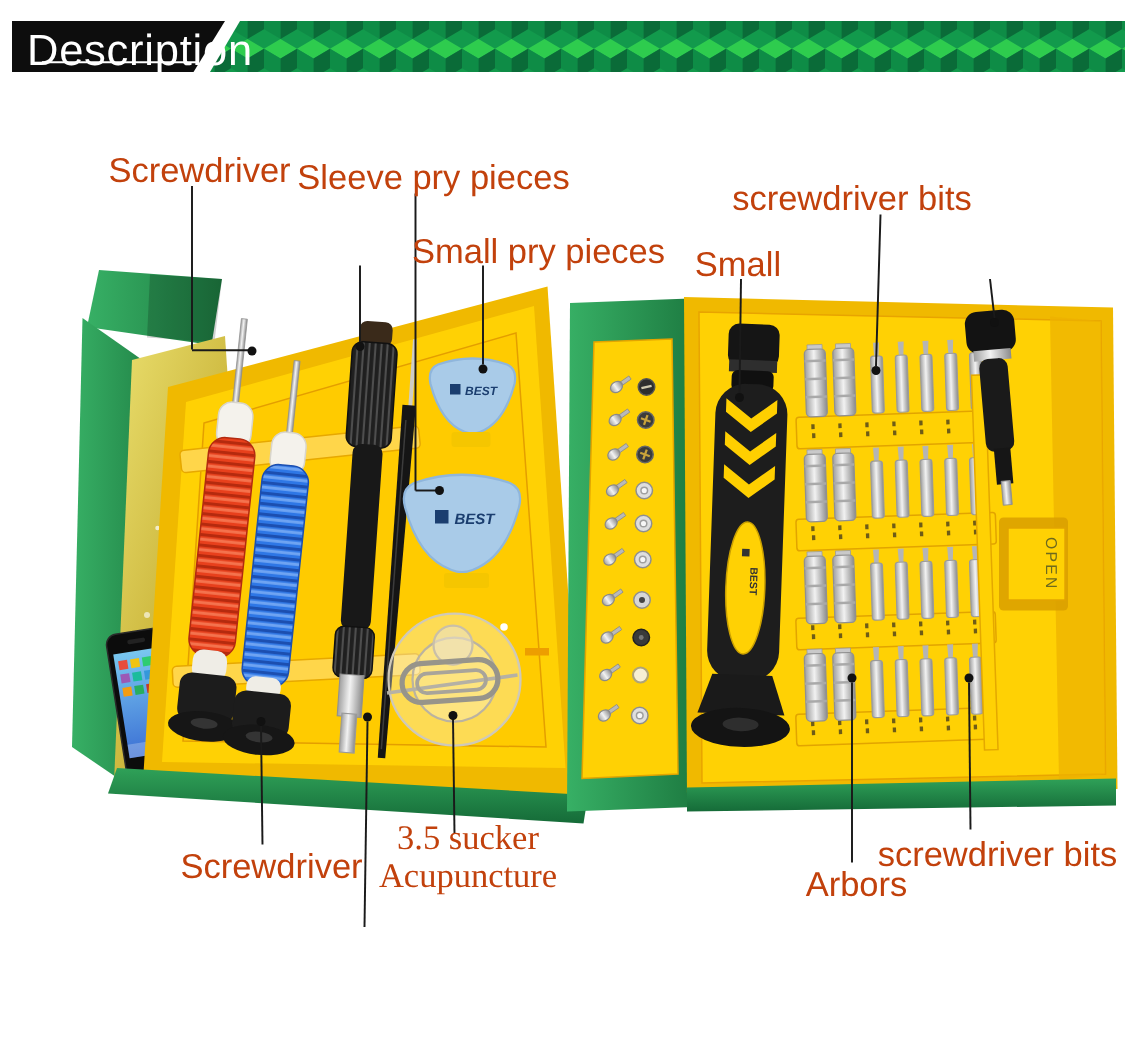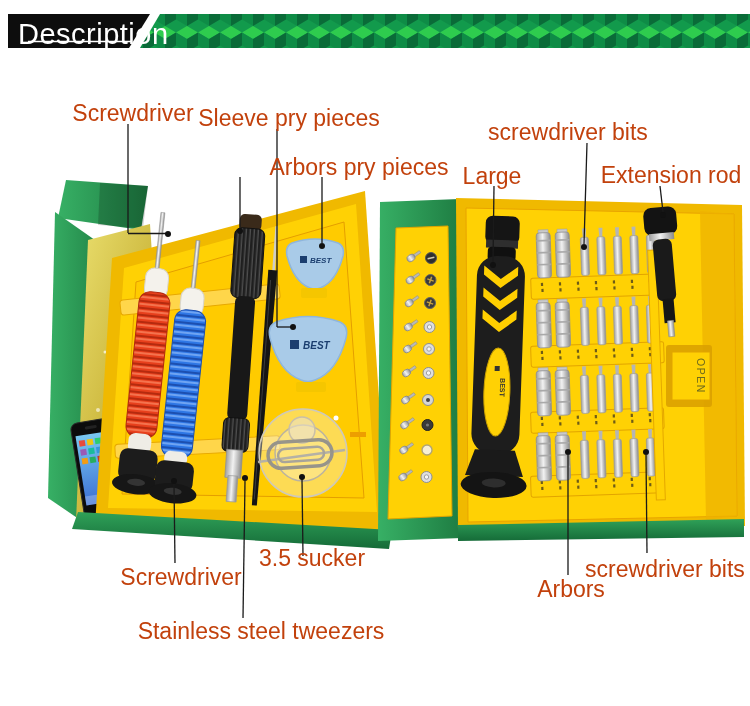--- a/index.html
+++ b/index.html
@@ -1,21 +1,21 @@
 <!DOCTYPE html>
 <html><head>
 <meta charset="utf-8">
 <style>
   html,body{margin:0;padding:0;background:#ffffff;}
   #stage{position:relative;width:750px;height:706px;background:#fff;overflow:hidden;
          font-family:"Liberation Sans",sans-serif;}
   #photo-svg{position:absolute;left:0;top:0;width:750px;height:706px;}
   .callout-label{position:absolute;transform:translateX(-50%);white-space:nowrap;
                  font-size:23px;color:#c2410c;text-align:center;line-height:24px;}
-  .callout-label span{display:block;}
+  .callout-label span{display:block;font-family:Liberation Serif, serif;}
   #description-text{position:absolute;left:18px;top:18px;color:#ffffff;font-size:29px;
                     letter-spacing:0.5px;}
 </style>
 </head>
 <body>
 
 <div id="stage">
 
 <svg id="photo-svg" viewBox="0 0 750 706" xmlns="http://www.w3.org/2000/svg">
   <defs>
@@ -561,25 +561,24 @@
     <circle cx="245" cy="478" r="3"></circle>
         <circle cx="568" cy="452" r="3"></circle>
         <circle cx="646" cy="452" r="3"></circle>
   </g>
 </svg>
 
 <div id="description-text">Description</div>
 
 <div class="callout-label" style="left:133px;top:101px">Screwdriver</div>
 <div class="callout-label" style="left:289px;top:106px">Sleeve pry pieces</div>
-<div class="callout-label" style="left:359px;top:155px">Arbors pry pieces</div>
-<div class="callout-label" style="left:492px;top:164px">Large</div>
+<div class="callout-label" style="left:359px;top:155px">Small pry pieces</div>
+<div class="callout-label" style="left:492px;top:164px">Small</div>
 <div class="callout-label" style="left:568px;top:120px">screwdriver bits</div>
-<div class="callout-label" style="left:671px;top:163px">Extension rod</div>
 <div class="callout-label" style="left:181px;top:565px">Screwdriver</div>
 <div class="callout-label" style="left:312px;top:546px;line-height:25px">
   <span>3.5 sucker</span>
+  <span>Acupuncture</span>
 </div>
-<div class="callout-label" style="left:261px;top:619px">Stainless steel tweezers</div>
 <div class="callout-label" style="left:571px;top:577px">Arbors</div>
 <div class="callout-label" style="left:665px;top:557px">screwdriver bits</div>
 
 </div>
 
 </body></html>

